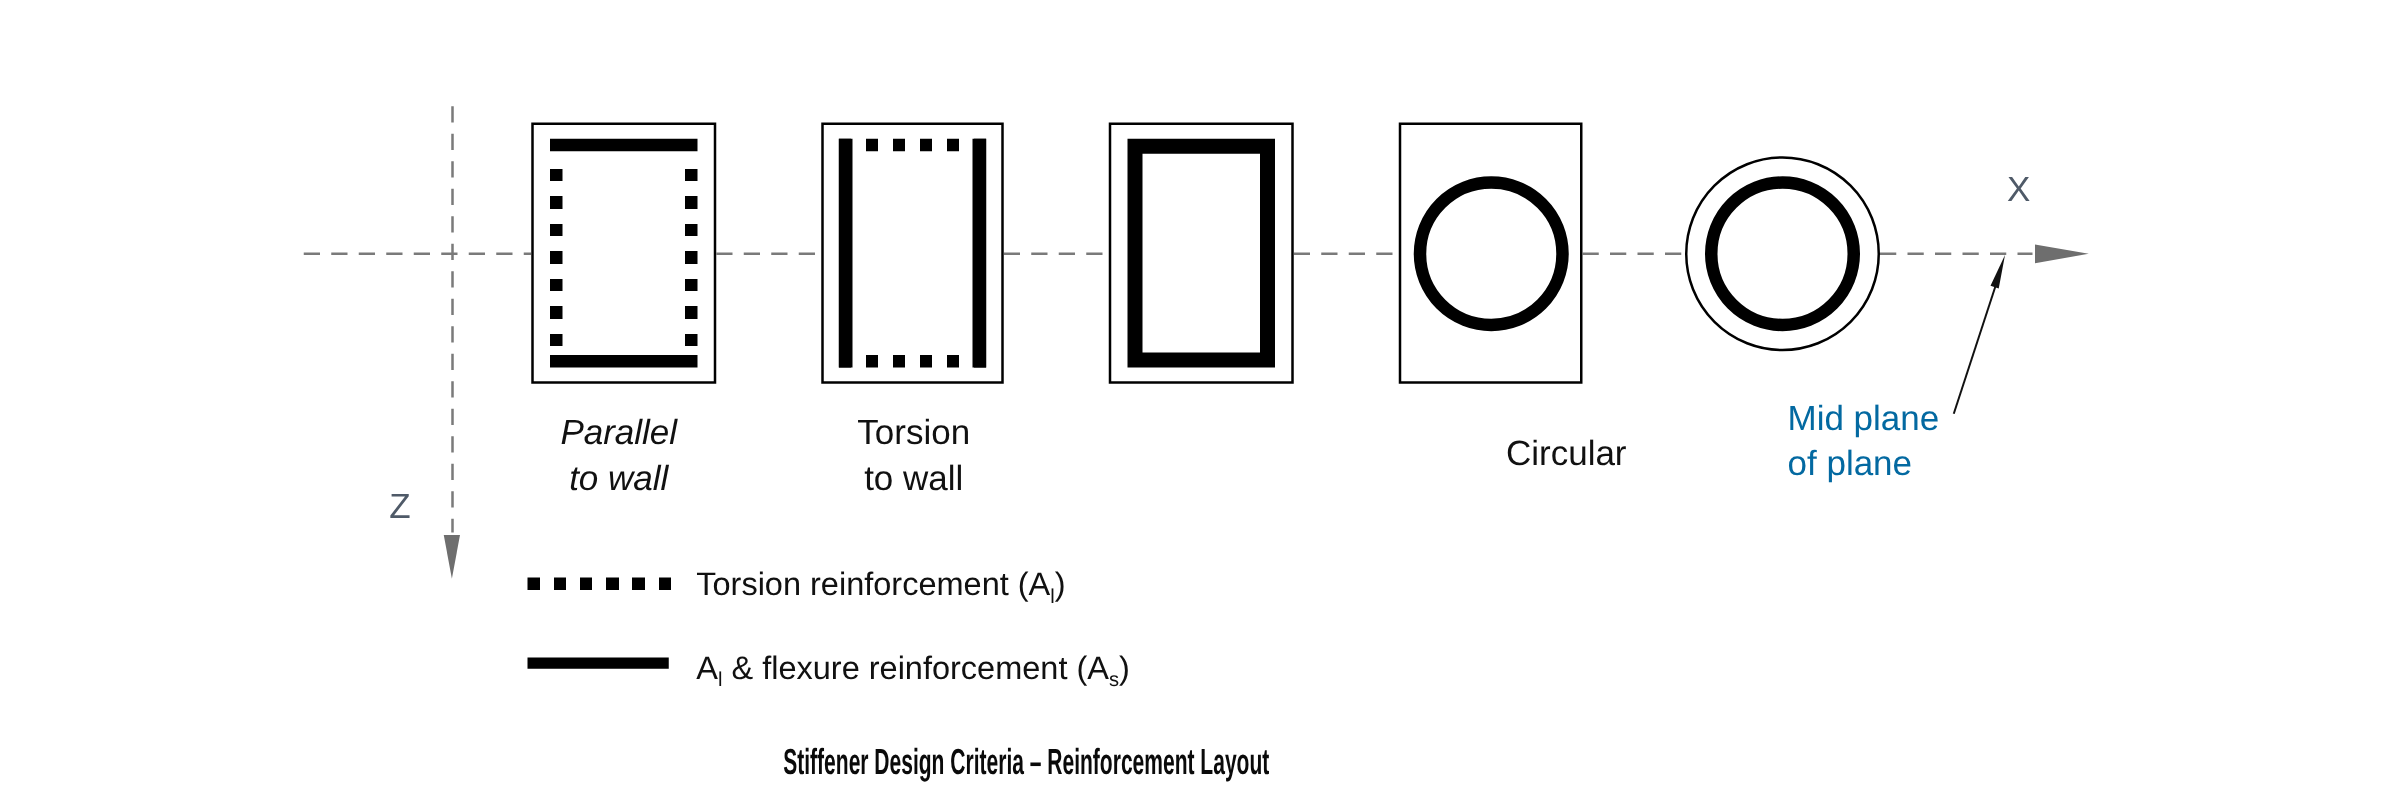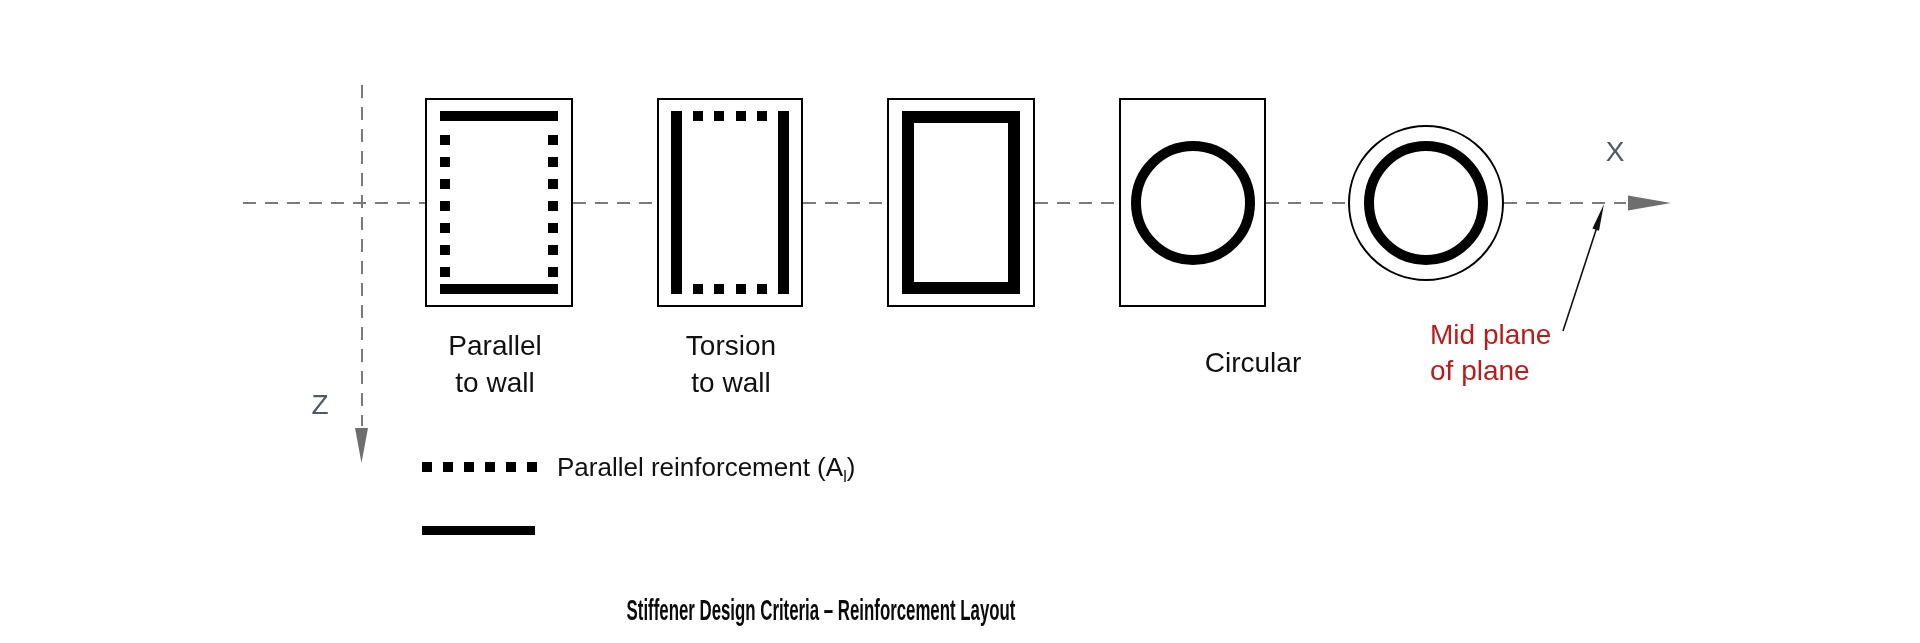--- a/index.html
+++ b/index.html
@@ -68,21 +68,21 @@
     line-height: 37px;
     white-space: nowrap;
     color: #111111;
   }
   .midplane-label {
     position: absolute;
     text-align: left;
     font-size: 28px;
     line-height: 36px;
     white-space: nowrap;
-    color: #b91c1c;
+    color: #0369a1;
   }
   .axis-label {
     position: absolute;
     transform: translateX(-50%);
     font-size: 28px;
     line-height: 34px;
     color: #4f5a68;
   }
   .legend-swatch-dotted {
     position: absolute;
@@ -132,21 +132,21 @@
 
   <div class="axis-label" style="left:1615px; top:135px;">X</div>
   <div class="axis-label" style="left:320px; top:388px;">Z</div>
 
   <div class="frame" style="left:425px; top:98px; width:148px; height:209px;">
     <div class="bar-h" style="top:11px;"></div>
     <div class="bar-h" style="bottom:11px;"></div>
     <div class="dots-v" style="left:13px;"></div>
     <div class="dots-v" style="right:13px;"></div>
   </div>
-  <div class="shape-label" style="left:495px; top:327px;">
+  <div class="shape-label" style="left:495px; top:327px;font-style:italic;">
     <div>Parallel</div>
     <div>to wall</div>
   </div>
 
   <div class="frame" style="left:657px; top:98px; width:146px; height:209px;">
     <div class="bar-v" style="left:12px;"></div>
     <div class="bar-v" style="right:12px;"></div>
     <div class="dots-h" style="top:11px;"></div>
     <div class="dots-h" style="bottom:11px;"></div>
   </div>
@@ -166,19 +166,20 @@
 
   <div class="thin-circle" style="left:1348px; top:125px;">
     <div class="ring" style="position:absolute; left:14px; top:14px;"></div>
   </div>
   <div class="midplane-label" style="left:1430px; top:317px;">
     <div>Mid plane</div>
     <div>of plane</div>
   </div>
 
   <div class="legend-swatch-dotted"></div>
-  <div class="legend-text" style="top:451px;"><span>Parallel reinforcement (A</span><sub>l</sub><span>)</span></div>
+  <div class="legend-text" style="top:451px;"><span>Torsion reinforcement (A</span><sub>l</sub><span>)</span></div>
 
   <div class="legend-swatch-solid"></div>
+  <div class="legend-text" style="top:518px;"><span>A</span><sub>l</sub><span> &amp; flexure reinforcement (A</span><sub>s</sub><span>)</span></div>
 
   <div class="title">Stiffener Design Criteria – Reinforcement Layout</div>
 
 </div>
 
 </body></html>

